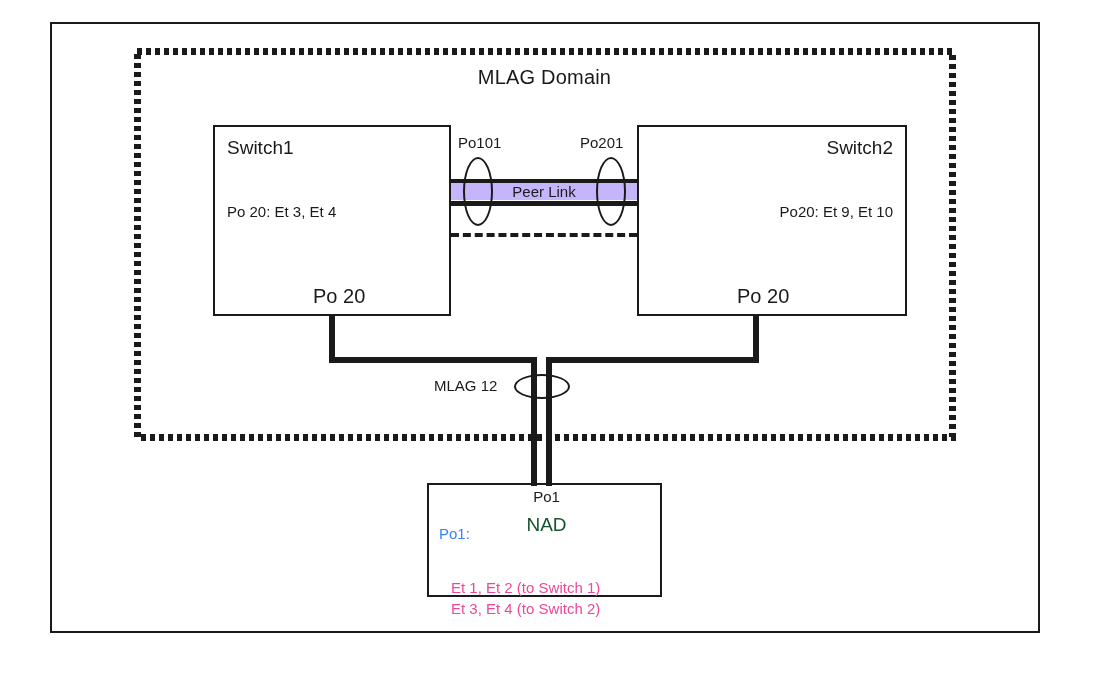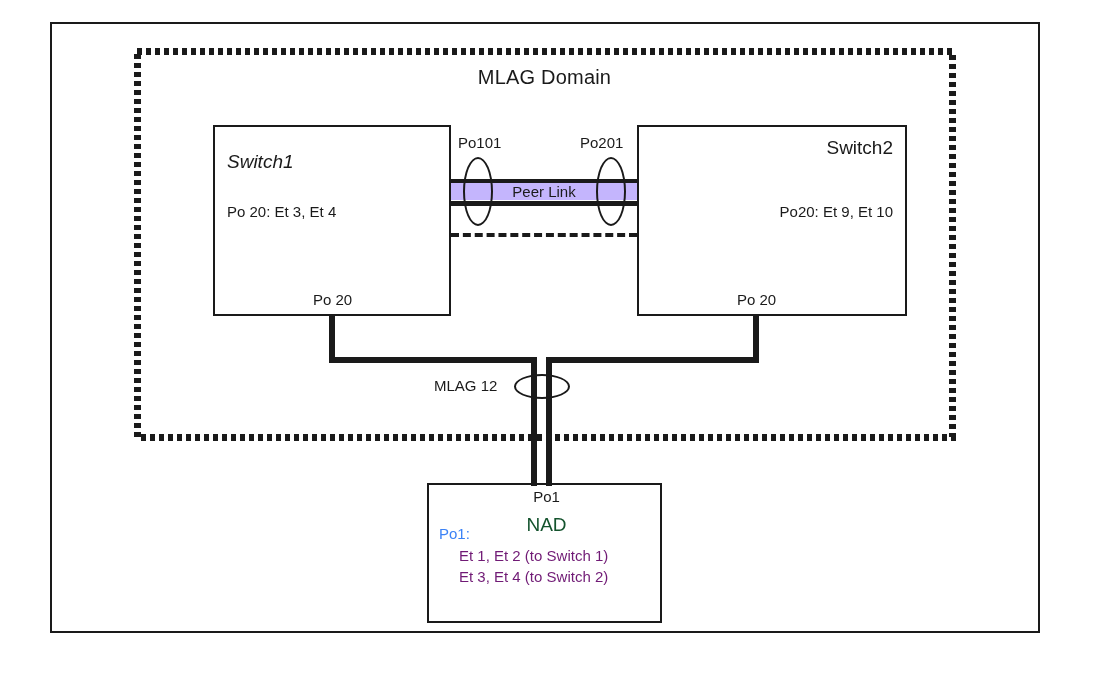--- a/index.html
+++ b/index.html
@@ -63,44 +63,44 @@
 
   
   .device-box {
     position: absolute;
     box-sizing: border-box;
     border: 2px solid #1a1a1a;
     background: #ffffff;
   }
   #switch1-box { left: 213px; top: 125px; width: 238px; height: 191px; }
   #switch2-box { left: 637px; top: 125px; width: 270px; height: 191px; }
-  #nad-box     { left: 427px; top: 483px; width: 235px; height: 140px; }
+  #nad-box     { left: 427px; top: 483px; width: 235px; height: 114px; }
 
   .box-title {
     position: absolute;
     font-size: 19px;
     color: #1a1a1a;
     white-space: nowrap;
   }
-  #switch1-title { left: 12px;  top: 24px; font-style: italic; }
+  #switch1-title { left: 12px;  top: 10px; }
   #switch2-title { right: 12px; top: 10px; }
 
   .box-detail {
     position: absolute;
     font-size: 15px;
     color: #1a1a1a;
     white-space: nowrap;
   }
   #switch1-detail { left: 12px;  top: 76px; }
   #switch2-detail { right: 12px; top: 76px; }
 
   .port-label-bottom {
     position: absolute;
     bottom: 6px;
-    font-size: 15px;
+    font-size: 20px;
     color: #1a1a1a;
     white-space: nowrap;
   }
   #switch1-port { left: 98px; }
   #switch2-port { left: 98px; }
 
   
   #nad-port-top {
     position: absolute;
     left: 0;
@@ -121,24 +121,25 @@
   }
   #nad-po1-label {
     position: absolute;
     left: 10px;
     top: 40px;
     font-size: 15px;
     color: #3b82f6;
   }
   .nad-member-line {
     position: absolute;
-    left: 30px;
-    font-size: 15px;
-    color: #701a75;
-    white-space: nowrap;
+    left: 22px;
+    font-size: 15px;
+    color: #ec4899;
+    white-space: nowrap;
+    margin-top: 32px;
   }
   #nad-member-0 { top: 62px; }
   #nad-member-1 { top: 83px; }
 
   
   .peer-line {
     position: absolute;
     left: 451px;
     width: 186px;
     height: 5px;

